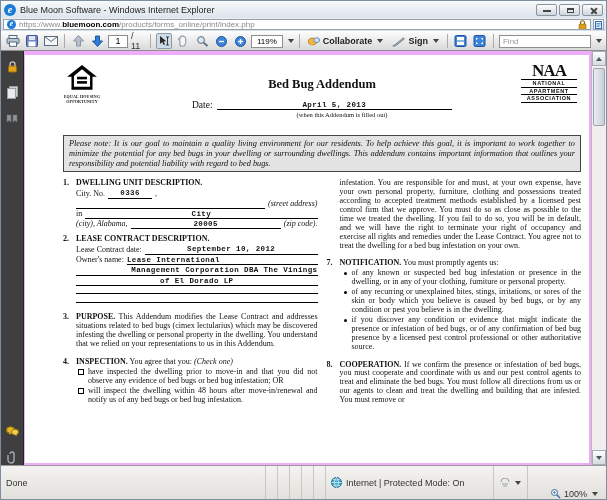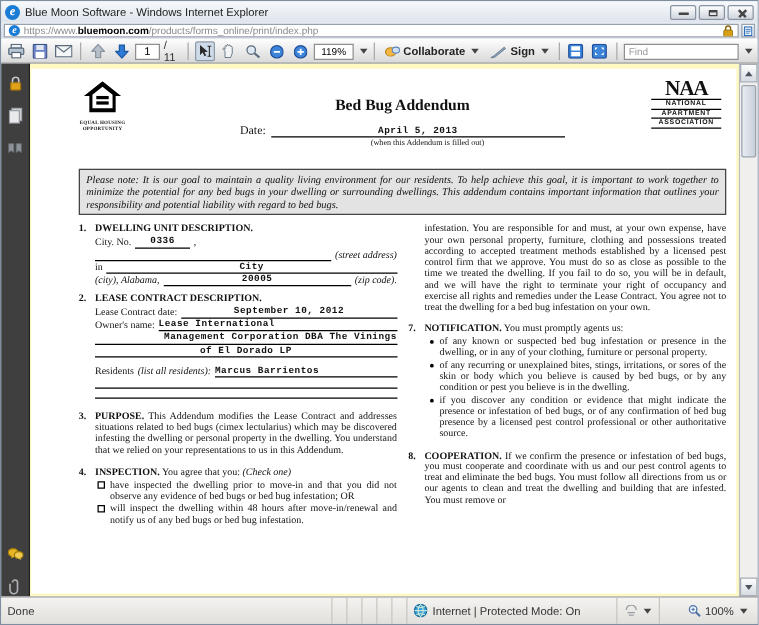--- a/index.html
+++ b/index.html
@@ -37,21 +37,21 @@
   .caret { width:0; height:0; border-left:3px solid transparent; border-right:3px solid transparent; border-top:4px solid #444; margin-left:2px; }
   .findbox { width:92px; height:13px; border:1px solid #8e8e8e; background:#fff; font-size:8px; padding:0 3px; color:#333; }
   .findbox::placeholder { color:#9a9a9a; }
   .tbtn-label { display:flex; align-items:center; gap:3px; font-size:9px; color:#222; padding:0 3px; }
 
   
   .content { flex:1; display:flex; min-height:0; }
   .navpane { width:23px; background:#3f3f3f; border-right:1px solid #222; display:flex; flex-direction:column; align-items:center; padding-top:8px; gap:11px; flex:0 0 auto; }
   .navpane .spacer { flex:1; }
   .navico { width:15px; height:15px; display:flex; align-items:center; justify-content:center; }
-  .canvas { flex:1; background:#fef9c3; position:relative; min-width:0; }
+  .canvas { flex:1; background:#f0abfc; position:relative; min-width:0; }
   .vscroll { width:15px; background:#f0efed; border-left:1px solid #bbb; display:flex; flex-direction:column; flex:0 0 auto; }
   .sbtn { height:15px; background:linear-gradient(180deg,#fdfdfd,#d7dce2); border:1px solid #a7aeb6; display:flex; align-items:center; justify-content:center; }
   .strack { flex:1; position:relative; }
   .sthumb { position:absolute; top:2px; left:1px; right:1px; height:58px; background:linear-gradient(90deg,#e9edf2,#c7cfd8); border:1px solid #9aa3ad; border-radius:2px; }
   .tri-up { width:0;height:0;border-left:3px solid transparent;border-right:3px solid transparent;border-bottom:4px solid #4a5560;}
   .tri-dn { width:0;height:0;border-left:3px solid transparent;border-right:3px solid transparent;border-top:4px solid #4a5560;}
 
   
   .page { position:absolute; top:4px; left:1px; right:2px; bottom:2px; background:#fff; overflow:hidden; padding:8px 8px 0 38px; font-family:"Liberation Serif",serif; color:#111; }
   .doc-header { position:relative; height:62px; }
@@ -78,21 +78,21 @@
   .fline .grow { flex:1; }
   .ital { font-style:italic; }
   .blankrow { height:8.5px; border-bottom:1px solid #000; }
   .chk { display:flex; margin-top:1px; }
   .chkbox { width:6px; height:6px; border:1px solid #000; margin:1px 4px 0 2px; flex:0 0 auto; }
   .bullet { display:flex; margin-top:1px; }
   .bdot { width:3px; height:3px; border-radius:50%; background:#000; margin:3px 5px 0 4px; flex:0 0 auto; }
   .btext { flex:1; min-width:0; }
 
   
-  .statusbar { height:22px; background:linear-gradient(180deg,#f4f3f1,#e2e0dc); border-top:1px solid #9a9a9a; display:flex; align-items:center; font-size:9px; color:#333; flex:0 0 auto; }
+  .statusbar { height:34px; background:linear-gradient(180deg,#f4f3f1,#e2e0dc); border-top:1px solid #9a9a9a; display:flex; align-items:flex-end; font-size:9px; color:#333; flex:0 0 auto; }
   .scell { border-right:1px solid #c9c6c0; height:100%; display:flex; align-items:center; padding:0 5px; }
   .scell.first { flex:1; }
   .scell.tiny { width:12px; padding:0; }
   .zone { display:flex; align-items:center; gap:4px; width:168px; }
   .szoom { display:flex; align-items:center; gap:3px; width:78px; justify-content:flex-end; padding:0 8px; }
 </style>
 </head>
 <body>
 
 <div class="window">
@@ -343,25 +343,20 @@
                 <span class="fline">
                   <span>Owner's name:</span>
                   <span class="blank mono grow" style="text-align:left">Lease International</span>
                 </span>
                 <span class="fline">
                     <span class="blank mono grow" style="text-align:right">Management Corporation DBA The Vinings</span>
                   </span>
                 <span class="fline">
                     <span class="blank mono grow" style="text-align:center">of El Dorado LP</span>
                   </span>
-                <span class="fline" style="margin-top:7px">
-                  <span>Residents</span>
-                  <span class="ital">(list all residents):</span>
-                  <span class="blank mono grow" style="text-align:left">Marcus Barrientos</span>
-                </span>
                 <span class="blankrow"></span>
                 <span class="blankrow" style="display:block"></span>
                 <span class="blankrow" style="display:block"></span>
               </span>
             </div>
 
             <div class="sect" style="margin-top:10px">
               <span class="snum">3.</span>
               <span class="sbody">
                 <span class="shead">PURPOSE.</span>

